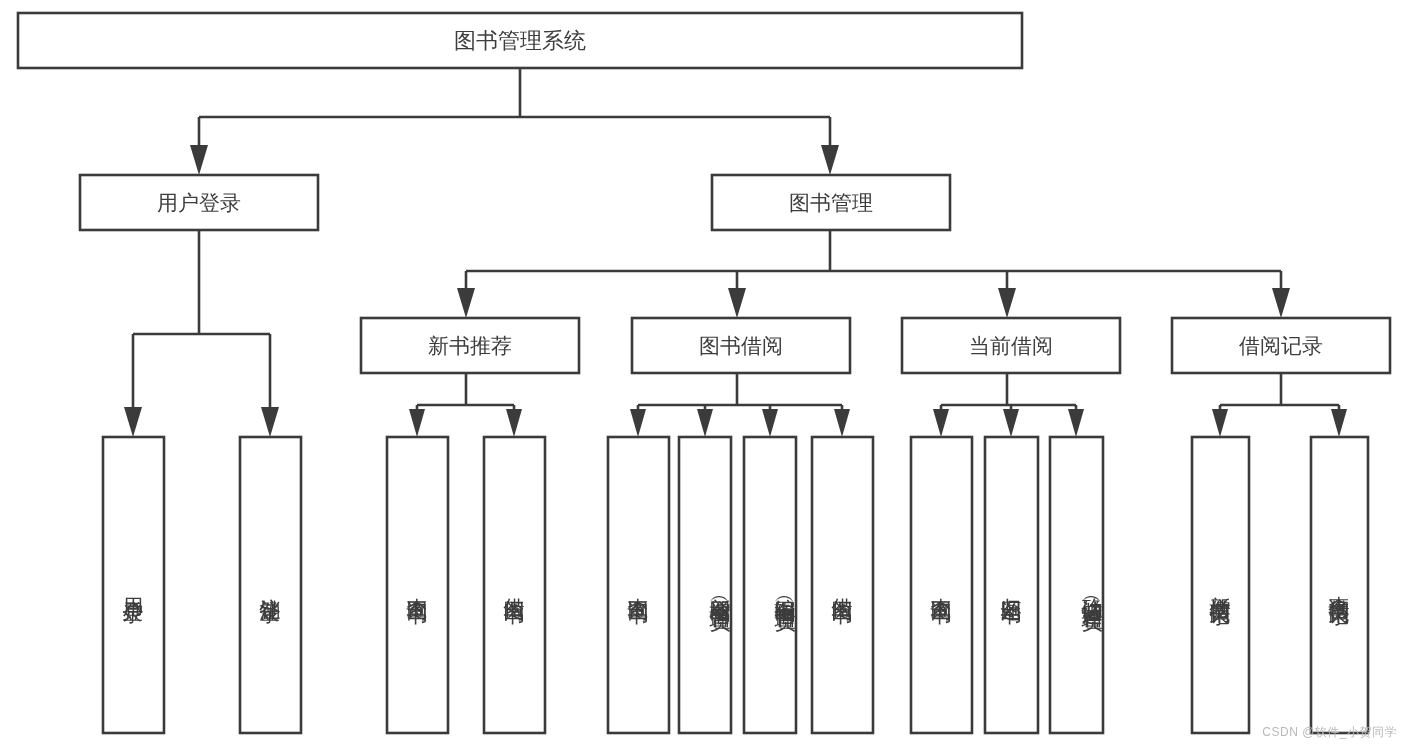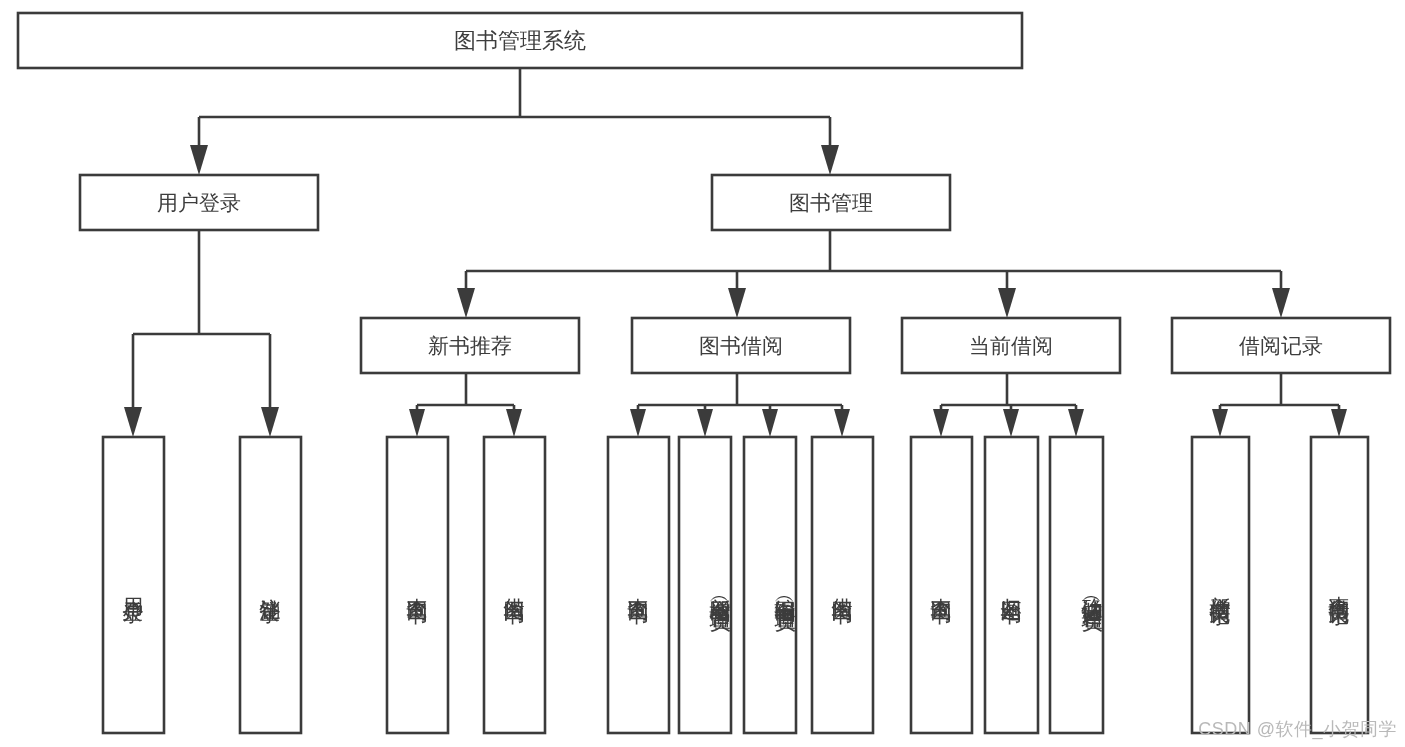--- a/index.html
+++ b/index.html
@@ -65,21 +65,21 @@
     letter-spacing: 2px;
     line-height: 1;
     white-space: nowrap;
     pointer-events: none;
   }
   #watermark {
     position: absolute;
     right: 8px;
     bottom: 6px;
     font-family: "Liberation Sans", "DejaVu Sans", sans-serif;
-    font-size: 18px;
+    font-size: 12px;
     color: #b9b9b9;
     letter-spacing: 0.5px;
     white-space: nowrap;
   }
 </style>
 </head>
 <body>
 
 <div id="diagram-root">
 

